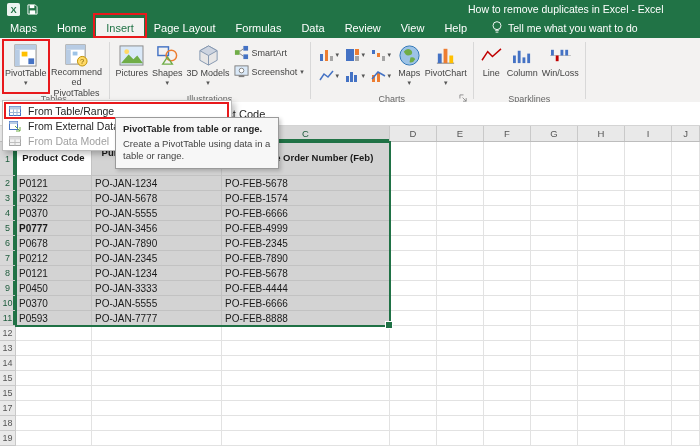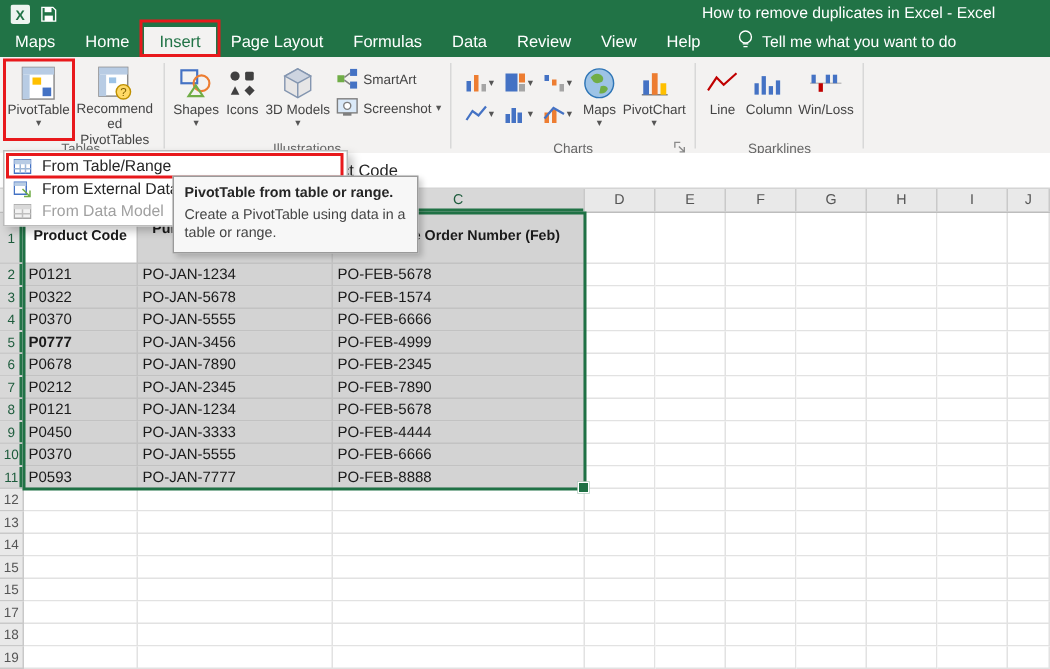--- a/index.html
+++ b/index.html
@@ -167,39 +167,38 @@
         </div>
         <div class="rlabel">
           <span>Tables</span>
         </div>
       </div>
       <div class="rdivider"></div>
       <div class="rgroup">
         <div class="rcontent">
           <div class="rbtn-big">
             <span class="ricon">
+              <svg width="25" height="23" viewBox="0 0 26 24">
+                <rect x="1" y="2" width="24" height="20" fill="#dae9f8" stroke="#8a8a8a"></rect>
+                <circle cx="8" cy="8" r="2.5" fill="#ffd966"></circle>
+                <path d="M2 20 L10 11 L15 16 L19 12 L25 20 Z" fill="#70ad47"></path>
+              </svg>
+            </span>
+            <div class="rtext">Pictures</div>
+          </div>
+          <div class="rbtn-big">
+            <span class="ricon">
               <svg width="23" height="23" viewBox="0 0 24 24">
                 <rect x="2" y="3" width="11" height="9" fill="none" stroke="#4472c4" stroke-width="1.5"></rect>
                 <circle cx="16" cy="12" r="5.5" fill="none" stroke="#ed7d31" stroke-width="1.5"></circle>
                 <path d="M7 21 L12 13.5 L17 21 Z" fill="none" stroke="#70ad47" stroke-width="1.5"></path>
               </svg>
             </span>
             <div class="rtext">Shapes</div>
             <div class="rdrop">▾</div>
-          </div>
-          <div class="rbtn-big">
-            <span class="ricon">
-              <svg width="23" height="23" viewBox="0 0 24 24" fill="#404040">
-                <circle cx="7" cy="7" r="3.2"></circle>
-                <rect x="14" y="4" width="6" height="6" rx="1"></rect>
-                <path d="M4 20 L7 14 L10 20 Z"></path>
-                <rect x="14.6" y="14.6" width="5" height="5" transform="rotate(45 17.1 17.1)"></rect>
-              </svg>
-            </span>
-            <div class="rtext">Icons</div>
           </div>
           <div class="rbtn-big">
             <span class="ricon">
               <svg width="23" height="23" viewBox="0 0 24 24">
                 <path d="M12 2 L21 7 L21 17 L12 22 L3 17 L3 7 Z" fill="#e7e6e6" stroke="#8496b0"></path>
                 <path d="M12 2 L21 7 L12 12 L3 7 Z" fill="#cdd4e0" stroke="#8496b0"></path>
                 <path d="M12 12 L12 22" stroke="#8496b0"></path>
               </svg>
             </span>
             <div class="rtext">3D Models</div>

